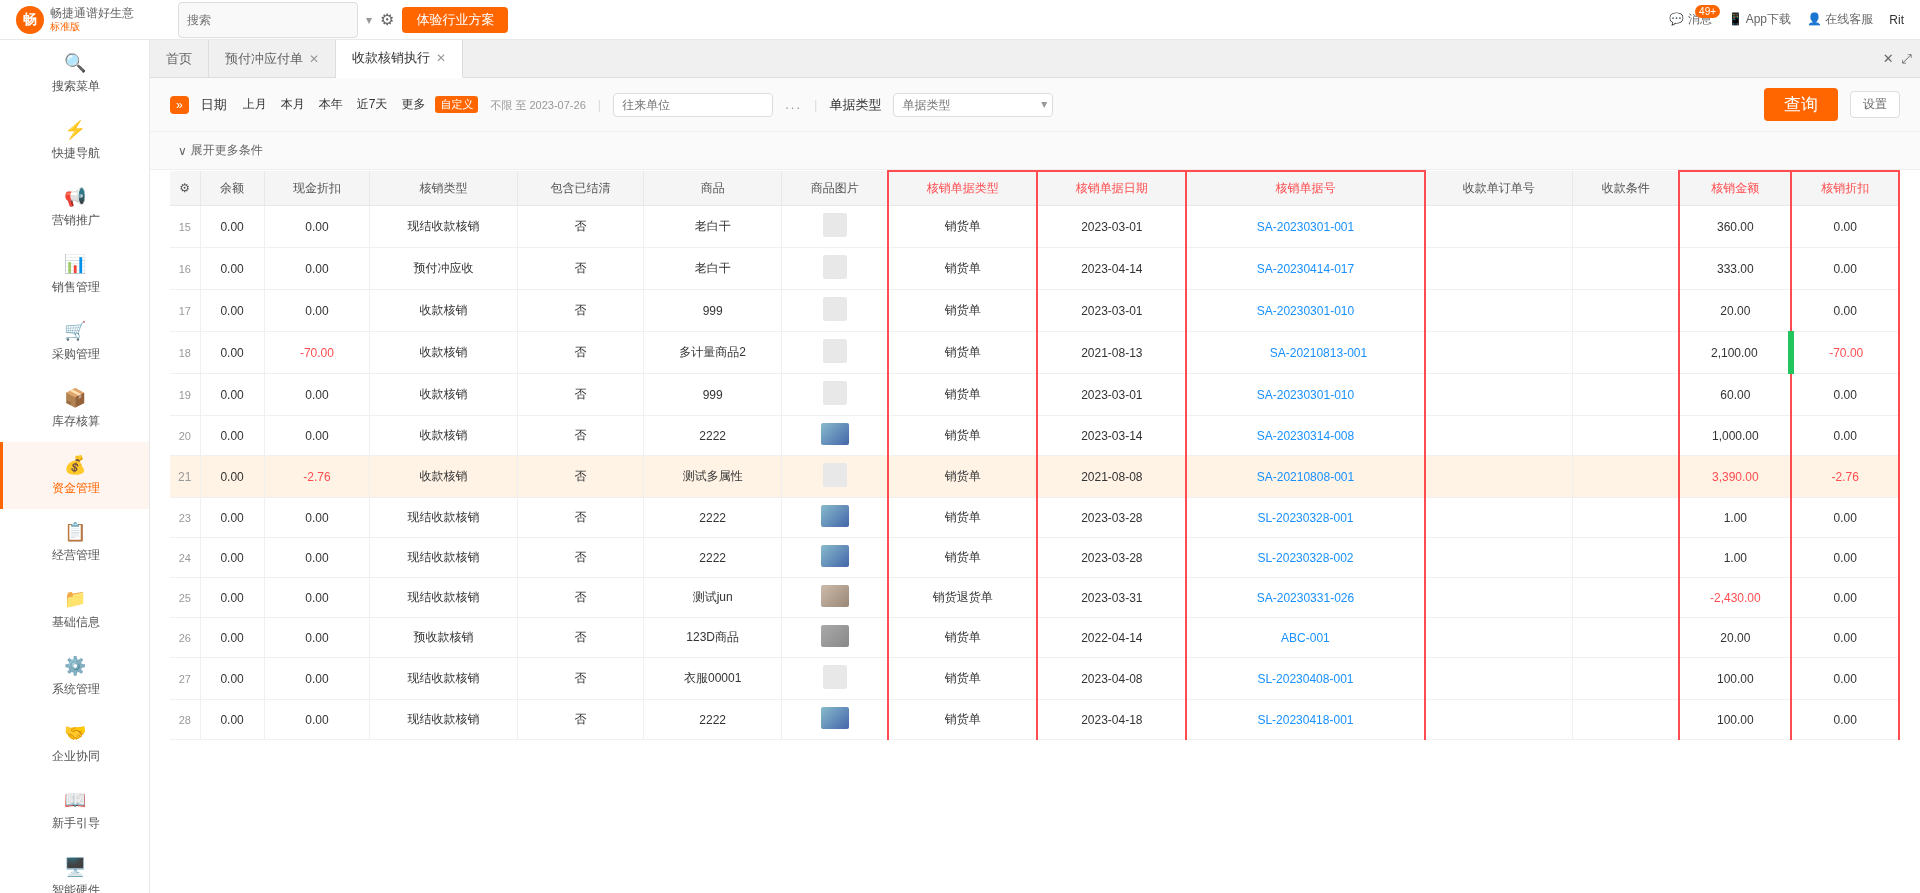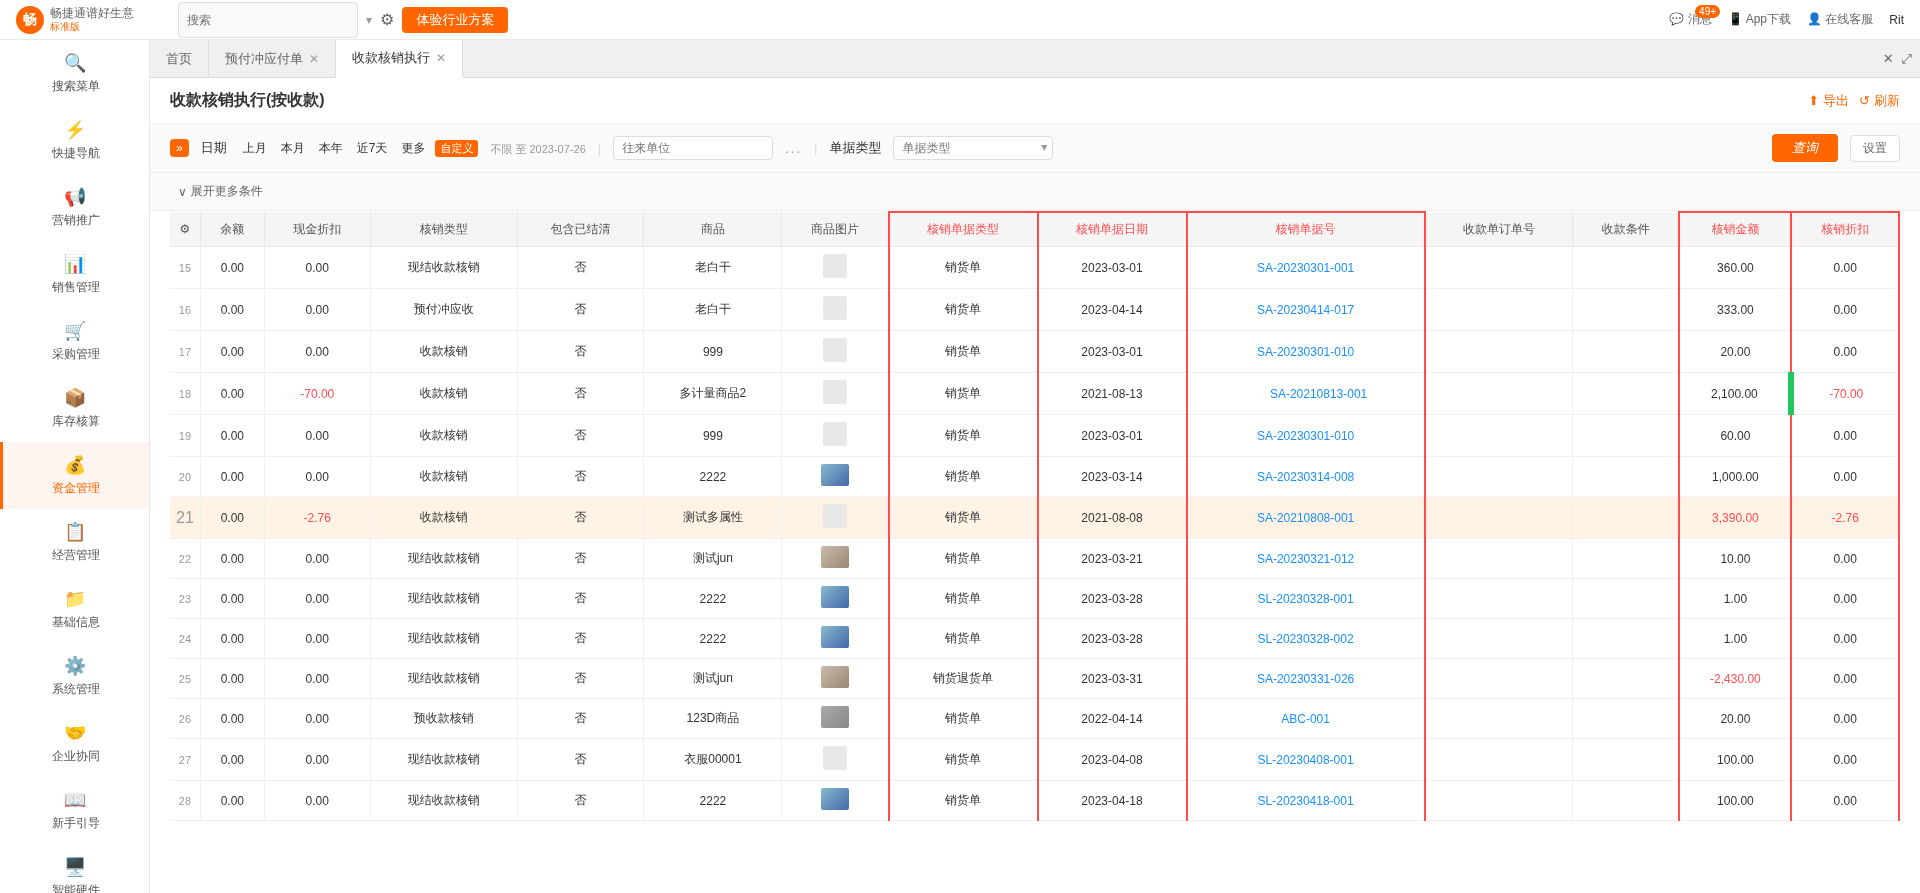--- a/index.html
+++ b/index.html
@@ -49,21 +49,21 @@
     .filter-bar { padding: 10px 20px; background: #fafafa; border-bottom: 1px solid #eee; display: flex; align-items: center; gap: 12px; flex-wrap: wrap; }
     .filter-expand { background: #f60; color: white; border: none; border-radius: 4px; padding: 2px 6px; cursor: pointer; font-size: 12px; }
     .filter-dates { display: flex; gap: 6px; align-items: center; font-size: 12px; color: #333; }
     .date-btn { cursor: pointer; color: #333; padding: 2px 4px; border-radius: 2px; }
     .date-btn.custom { background: #ff6600; color: white; border-radius: 3px; padding: 1px 5px; font-size: 11px; }
     .date-limit { color: #999; font-size: 11px; margin-top: 2px; }
     .filter-divider { color: #ddd; }
     .filter-input { border: 1px solid #ddd; border-radius: 4px; padding: 4px 8px; font-size: 12px; width: 160px; color: #999; }
     .filter-dots { color: #999; letter-spacing: 2px; }
     .filter-select { border: 1px solid #ddd; border-radius: 4px; padding: 4px 8px; font-size: 12px; width: 160px; color: #999; }
-    .query-btn { background: #f60; color: white; border: none; border-radius: 4px; padding: 5px 20px; font-size: 13px; cursor: pointer; margin-left: auto; font-style: italic; }
+    .query-btn { background: #f60; color: white; border: none; border-radius: 4px; padding: 5px 20px; font-size: 17px; cursor: pointer; margin-left: auto; }
     .settings-btn { background: #fff; color: #666; border: 1px solid #ddd; border-radius: 4px; padding: 4px 12px; font-size: 12px; cursor: pointer; }
     .expand-more { display: flex; align-items: center; gap: 4px; color: #666; font-size: 12px; cursor: pointer; background: none; border: none; padding: 4px 8px; }
 
     
     .table-container { flex: 1; overflow: auto; padding: 0 20px; }
     table { width: 100%; border-collapse: collapse; font-size: 12px; }
     thead tr { background: #f5f5f5; }
     th { padding: 8px 6px; text-align: center; border-bottom: 1px solid #e8e8e8; border-right: 1px solid #e8e8e8; color: #555; font-weight: 500; white-space: nowrap; }
     td { padding: 7px 6px; text-align: center; border-bottom: 1px solid #f0f0f0; border-right: 1px solid #f0f0f0; white-space: nowrap; }
     tr.highlighted td { background: #fff3e6; }
@@ -183,33 +183,20 @@
         <span class="tab-close">✕</span>
       </div>
       <div class="tab-bar-right">
         <span style="cursor:pointer;color:#666;">✕</span>
         <span style="cursor:pointer;color:#666;">⤢</span>
       </div>
     </div>
 
     <div class="page-content">
 
-      <div class="page-header">
-        <span class="page-title">收款核销执行(按收款)</span>
-        <div class="page-actions">
-          <button class="action-btn">
-            <span>⬆</span>
-            <span>导出</span>
-          </button>
-          <button class="action-btn">
-            <span>↺</span>
-            <span>刷新</span>
-          </button>
-        </div>
-      </div>
 
       <div class="filter-bar">
         <button class="filter-expand">»</button>
         <span>日期</span>
         <div class="filter-dates">
           <span class="date-btn">上月</span>
           <span class="date-btn">本月</span>
           <span class="date-btn">本年</span>
           <span class="date-btn">近7天</span>
           <span class="date-btn">更多</span>
@@ -349,50 +336,34 @@
                 <td><span class="img-with-content" style="background:linear-gradient(135deg,#8bc,#46a);"></span></td>
                 <td style="border-left:2px solid #ff4d4f;border-right:2px solid #ff4d4f;">销货单</td>
                 <td style="border-left:2px solid #ff4d4f;border-right:2px solid #ff4d4f;margin-top:8px;">2023-03-14</td>
                 <td style="border-left: 2px solid rgb(255, 77, 79); border-right: 2px solid rgb(255, 77, 79);"><a class="link-text" href="#">SA-20230314-008</a></td>
                 <td></td>
                 <td></td>
                 <td style="border-left:2px solid #ff4d4f;border-right:2px solid #ff4d4f;">1,000.00</td>
                 <td style="border-left:2px solid #ff4d4f;border-right:2px solid #ff4d4f;">0.00</td>
               </tr>
               <tr class="highlighted">
-                <td style="color:#999;font-size:16px;">21</td>
+                <td style="color:#999;font-size:12px;">21</td>
                 <td>0.00</td>
                 <td><span class="negative">-2.76</span></td>
                 <td>收款核销</td>
                 <td>否</td>
                 <td>测试多属性</td>
                 <td><span class="img-placeholder"></span></td>
                 <td style="border-left:2px solid #ff4d4f;border-right:2px solid #ff4d4f;">销货单</td>
                 <td style="border-left:2px solid #ff4d4f;border-right:2px solid #ff4d4f;">2021-08-08</td>
                 <td style="border-left: 2px solid rgb(255, 77, 79); border-right: 2px solid rgb(255, 77, 79);"><a class="link-text" href="#">SA-20210808-001</a></td>
                 <td></td>
                 <td></td>
                 <td style="border-left:2px solid #ff4d4f;border-right:2px solid #ff4d4f;"><span class="negative-large">3,390.00</span></td>
                 <td style="border-left:2px solid #ff4d4f;border-right:2px solid #ff4d4f;"><span class="negative">-2.76</span></td>
-              </tr>
-              <tr>
-                <td style="color:#999;font-size:11px;">22</td>
-                <td>0.00</td>
-                <td>0.00</td>
-                <td>现结收款核销</td>
-                <td>否</td>
-                <td>测试jun</td>
-                <td><span class="img-with-content" style="background:linear-gradient(135deg,#cba,#987);"></span></td>
-                <td style="border-left:2px solid #ff4d4f;border-right:2px solid #ff4d4f;">销货单</td>
-                <td style="border-left:2px solid #ff4d4f;border-right:2px solid #ff4d4f;">2023-03-21</td>
-                <td style="border-left: 2px solid rgb(255, 77, 79); border-right: 2px solid rgb(255, 77, 79);"><a class="link-text" href="#">SA-20230321-012</a></td>
-                <td></td>
-                <td></td>
-                <td style="border-left:2px solid #ff4d4f;border-right:2px solid #ff4d4f;">10.00</td>
-                <td style="border-left:2px solid #ff4d4f;border-right:2px solid #ff4d4f;">0.00</td>
               </tr>
               <tr>
                 <td style="color:#999;font-size:11px;">23</td>
                 <td>0.00</td>
                 <td>0.00</td>
                 <td>现结收款核销</td>
                 <td>否</td>
                 <td>2222</td>
                 <td><span class="img-with-content" style="background:linear-gradient(135deg,#8bc,#46a);"></span></td>
                 <td style="border-left:2px solid #ff4d4f;border-right:2px solid #ff4d4f;">销货单</td>

